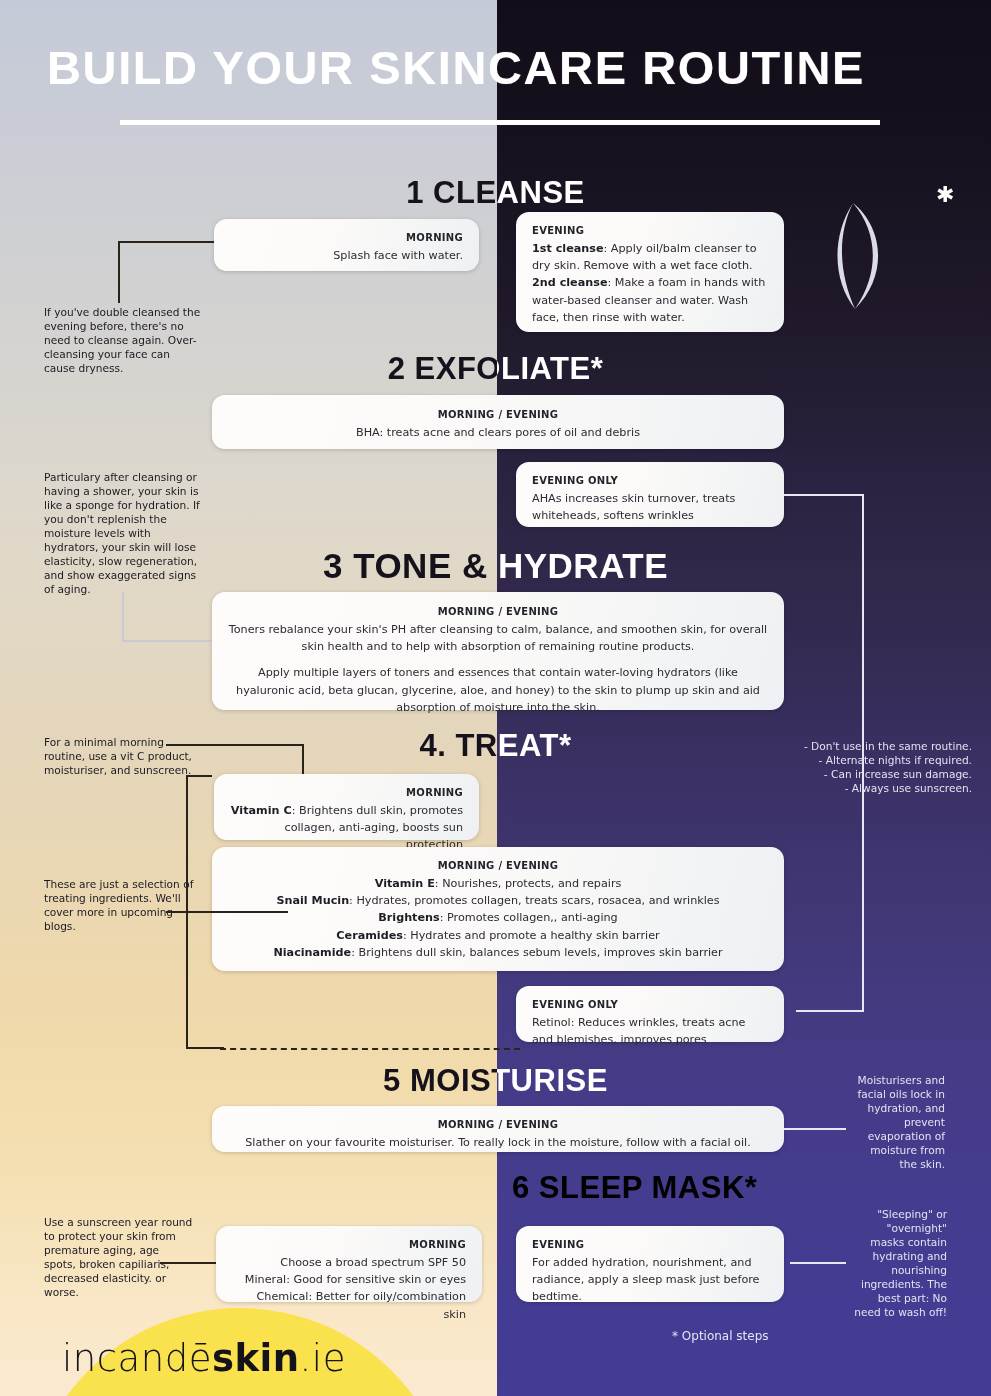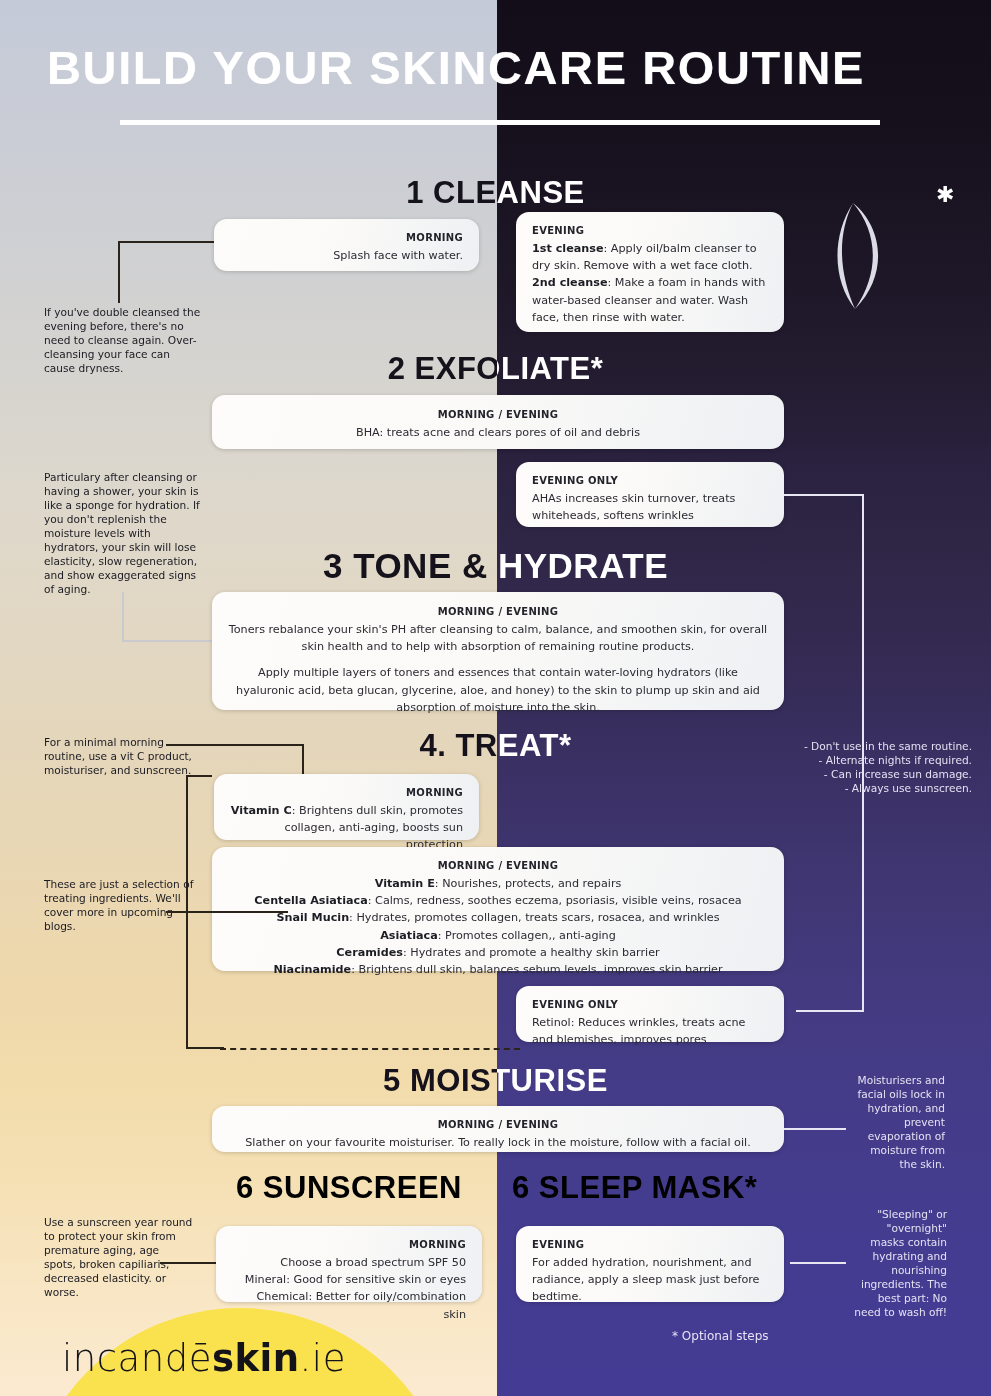--- a/index.html
+++ b/index.html
@@ -246,23 +246,22 @@
   <div class="ln" style="left:302px;top:744px;width:2px;height:34px;"></div>
 
   <div class="card right" style="left:214px;top:774px;width:265px;height:66px;">
     <span class="lbl">MORNING</span>
     <p><b>Vitamin C</b><span>: Brightens dull skin, promotes collagen, anti-aging, boosts sun protection</span></p>
   </div>
 
   <div class="card center" style="left:212px;top:847px;width:572px;height:124px;padding-top:11px;">
     <span class="lbl">MORNING / EVENING</span>
     <div><b>Vitamin E</b><span>: Nourishes, protects, and repairs</span></div>
-    <div><b>Centella Asiatiaca</b><span>: Calms, redness, soothes eczema, psoriasis, visible veins, rosacea</span></div>
     <div><b>Snail Mucin</b><span>: Hydrates, promotes collagen, treats scars, rosacea, and wrinkles</span></div>
-    <div><b>Asiatiaca</b><span>: Promotes collagen,, anti-aging</span></div>
+    <div><b>Brightens</b><span>: Promotes collagen,, anti-aging</span></div>
     <div><b>Ceramides</b><span>: Hydrates and promote a healthy skin barrier</span></div>
     <div><b>Niacinamide</b><span>: Brightens dull skin, balances sebum levels, improves skin barrier</span></div>
   </div>
 
   <div class="card left" style="left:516px;top:986px;width:268px;height:56px;">
     <span class="lbl">EVENING ONLY</span>
     <p>Retinol: Reduces wrinkles, treats acne and blemishes, improves pores</p>
   </div>
 
   <div class="note dark" style="left:44px;top:878px;width:152px;">These are just a selection of treating ingredients. We'll cover more in upcoming blogs.</div>
@@ -284,21 +283,20 @@
   </div>
 
   <div class="card center" style="left:212px;top:1106px;width:572px;height:46px;padding-top:11px;">
     <span class="lbl">MORNING / EVENING</span>
     <p>Slather on your favourite moisturiser. To really lock in the moisture, follow with a facial oil.</p>
   </div>
 
   <div class="ln white" style="left:784px;top:1128px;width:62px;height:2px;"></div>
   <div class="note light" style="left:853px;top:1074px;width:92px;">Moisturisers and facial oils lock in hydration, and prevent evaporation of moisture from the skin.</div>
 
-  <div class="step-head dark" style="left:236px;top:1172px;">6 SUNSCREEN</div>
   <div class="step-head light" style="left:512px;top:1172px;">6 SLEEP MASK*</div>
 
   <div class="card right" style="left:216px;top:1226px;width:266px;height:76px;">
     <span class="lbl">MORNING</span>
     <div>Choose a broad spectrum SPF 50</div>
     <div>Mineral: Good for sensitive skin or eyes</div>
     <div>Chemical: Better for oily/combination skin</div>
   </div>
 
   <div class="card left" style="left:516px;top:1226px;width:268px;height:76px;">

